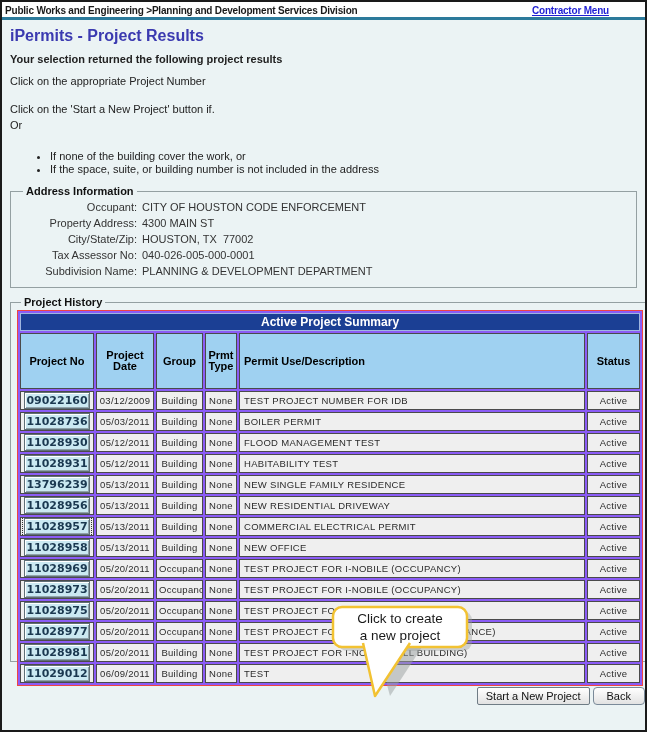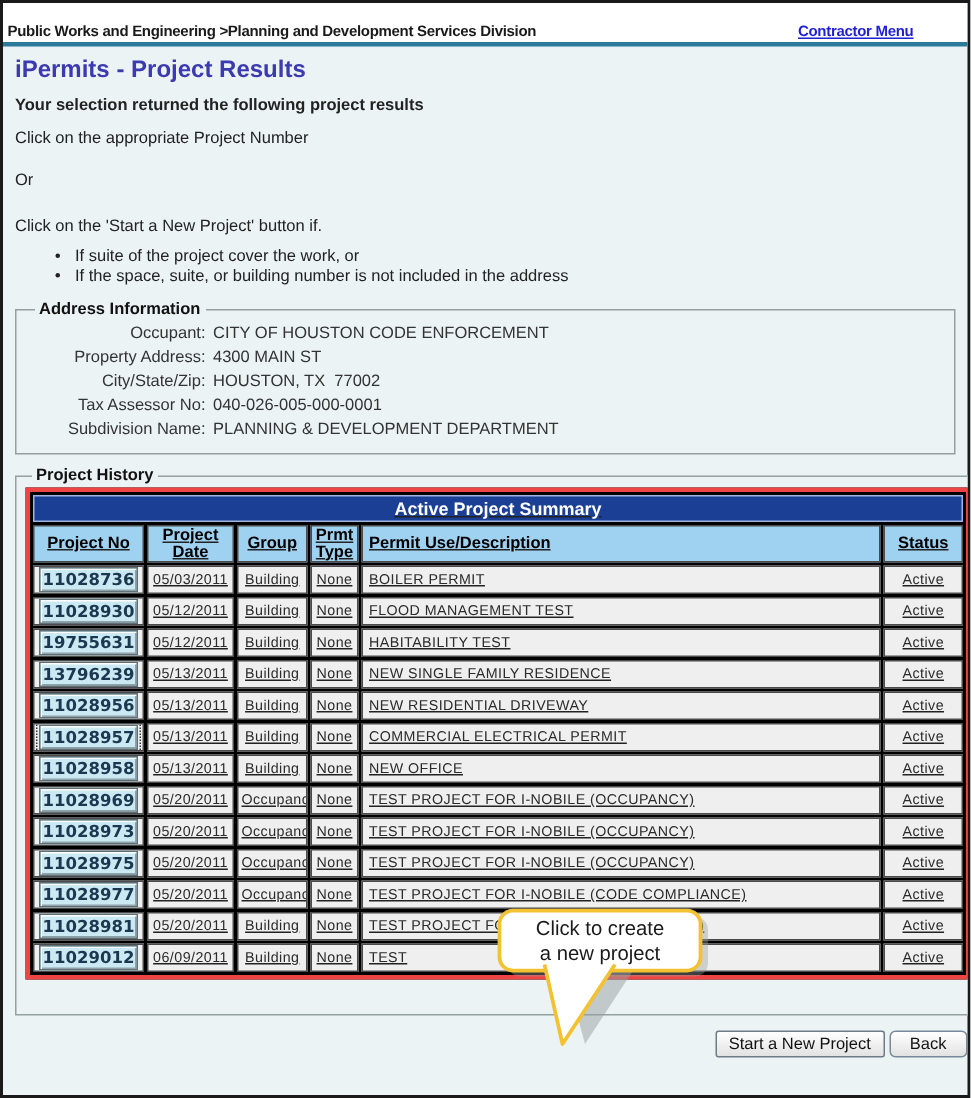--- a/index.html
+++ b/index.html
@@ -12,21 +12,21 @@
   .frame{
     position:absolute;inset:0;
     border:2px solid #1a1a1a;
     box-sizing:border-box;
     overflow:hidden;
   }
   
   .topbar{
     background:#ffffff;height:14px;
     display:flex;align-items:center;justify-content:space-between;
-    padding:12px 36px 0 3px;
+    padding:1px 36px 0 3px;
     font-size:10px;font-weight:bold;letter-spacing:-0.2px;color:#1a1a1a;
     white-space:nowrap;
   }
   .topbar a{color:#1f1fd4;text-decoration:underline;cursor:pointer;}
   .divider{height:3px;background:#2c7a9b;}
   .content{padding:0 8px;}
   h1.title{
     margin:7px 0 8px 0;font-size:16px;font-weight:bold;color:#3b3ab0;
   }
   p.bold-line{font-size:11px;font-weight:bold;margin:0 0 10px 0;}
@@ -43,34 +43,34 @@
   }
   fieldset legend{font-size:11px;font-weight:bold;color:#111;padding:0 3px;margin-left:4px;}
   .addr-row{display:flex;font-size:11px;line-height:16px;color:#333;}
   .addr-label{width:118px;text-align:right;flex:none;}
   .addr-value{margin-left:5px;white-space:pre;}
   fieldset.ph{min-height:352px;padding:2px 6px 6px 6px;box-sizing:border-box;height:366px;}
   
   table.summary{
     border-collapse:separate;border-spacing:2px;
     table-layout:fixed;width:614px;margin:0 auto;
-    background:#000000;border:3px solid #ef4444;text-decoration:underline;
+    background:#8b5cf6;border:1px solid #ef4444;
   }
   table.summary th,table.summary td{
     border:1px solid #4a4a4a;box-sizing:border-box;
     overflow:hidden;white-space:nowrap;
   }
   tr.caption-row th{
     background:#1b3f94;color:#ffffff;font-size:12px;font-weight:bold;
     height:15px;text-align:center;border:1px solid #9fb6e0;
   }
   tr.cols th{
     background:#9fd1f1;color:#000;font-size:11px;font-weight:bold;
     height:25px;text-align:center;line-height:11px;white-space:normal;
-    padding:0 2px;
+    padding:16px 2px;
   }
   tr.cols th.c4{text-align:left;padding-left:4px;}
   tbody td{
     background:#efefef;height:19px;font-size:9.5px;color:#2b2b2b;
     letter-spacing:0.3px;text-align:center;padding:0 2px;
   }
   tbody td.desc{text-align:left;padding-left:4px;}
   .pno-btn{
     display:inline-block;width:78%;min-width:64px;
     background:#cbe9f2;border:1px solid #5f6f77;
@@ -109,24 +109,24 @@
   <div class="topbar">
     <span>Public Works and Engineering &gt;Planning and Development Services Division</span>
     <a>Contractor Menu</a>
   </div>
   <div class="divider"></div>
 
   <div class="content">
     <h1 class="title">iPermits - Project Results</h1>
     <p class="bold-line">Your selection returned the following project results</p>
     <p class="line">Click on the appropriate Project Number</p>
+    <p class="line last">Click on the 'Start a New Project' button if.</p>
     <p class="line or">Or</p>
-    <p class="line last">Click on the 'Start a New Project' button if.</p>
     <ul class="bullets">
-      <li>If suite of the project cover the work, or</li>
+      <li>If none of the building cover the work, or</li>
       <li>If the space, suite, or building number is not included in the address</li>
     </ul>
 
     <fieldset>
       <legend>Address Information</legend>
       <div id="addr-rows">
           <div class="addr-row">
             <span class="addr-label">Occupant:</span>
             <span class="addr-value">CITY OF HOUSTON CODE ENFORCEMENT</span>
           </div>
@@ -168,37 +168,45 @@
               <th class="c0">Project No</th>
               <th class="c1">Project Date</th>
               <th class="c2">Group</th>
               <th class="c3">Prmt Type</th>
               <th class="c4">Permit Use/Description</th>
               <th class="c5">Status</th>
             </tr>
         </thead>
         <tbody id="table-body">
             <tr>
+    <td class="pno"><span class="pno-btn">09022160</span></td>
+    <td class="date">03/12/2009</td>
+    <td class="group">Building</td>
+    <td class="ptype">None</td>
+    <td class="desc">TEST PROJECT NUMBER FOR IDB</td>
+    <td class="status">Active</td>
+  </tr>
+            <tr>
     <td class="pno"><span class="pno-btn">11028736</span></td>
     <td class="date">05/03/2011</td>
     <td class="group">Building</td>
     <td class="ptype">None</td>
     <td class="desc">BOILER PERMIT</td>
     <td class="status">Active</td>
   </tr>
             <tr>
     <td class="pno"><span class="pno-btn">11028930</span></td>
     <td class="date">05/12/2011</td>
     <td class="group">Building</td>
     <td class="ptype">None</td>
     <td class="desc">FLOOD MANAGEMENT TEST</td>
     <td class="status">Active</td>
   </tr>
             <tr>
-    <td class="pno"><span class="pno-btn">19755631</span></td>
+    <td class="pno"><span class="pno-btn">11028931</span></td>
     <td class="date">05/12/2011</td>
     <td class="group">Building</td>
     <td class="ptype">None</td>
     <td class="desc">HABITABILITY TEST</td>
     <td class="status">Active</td>
   </tr>
             <tr>
     <td class="pno"><span class="pno-btn">13796239</span></td>
     <td class="date">05/13/2011</td>
     <td class="group">Building</td>

